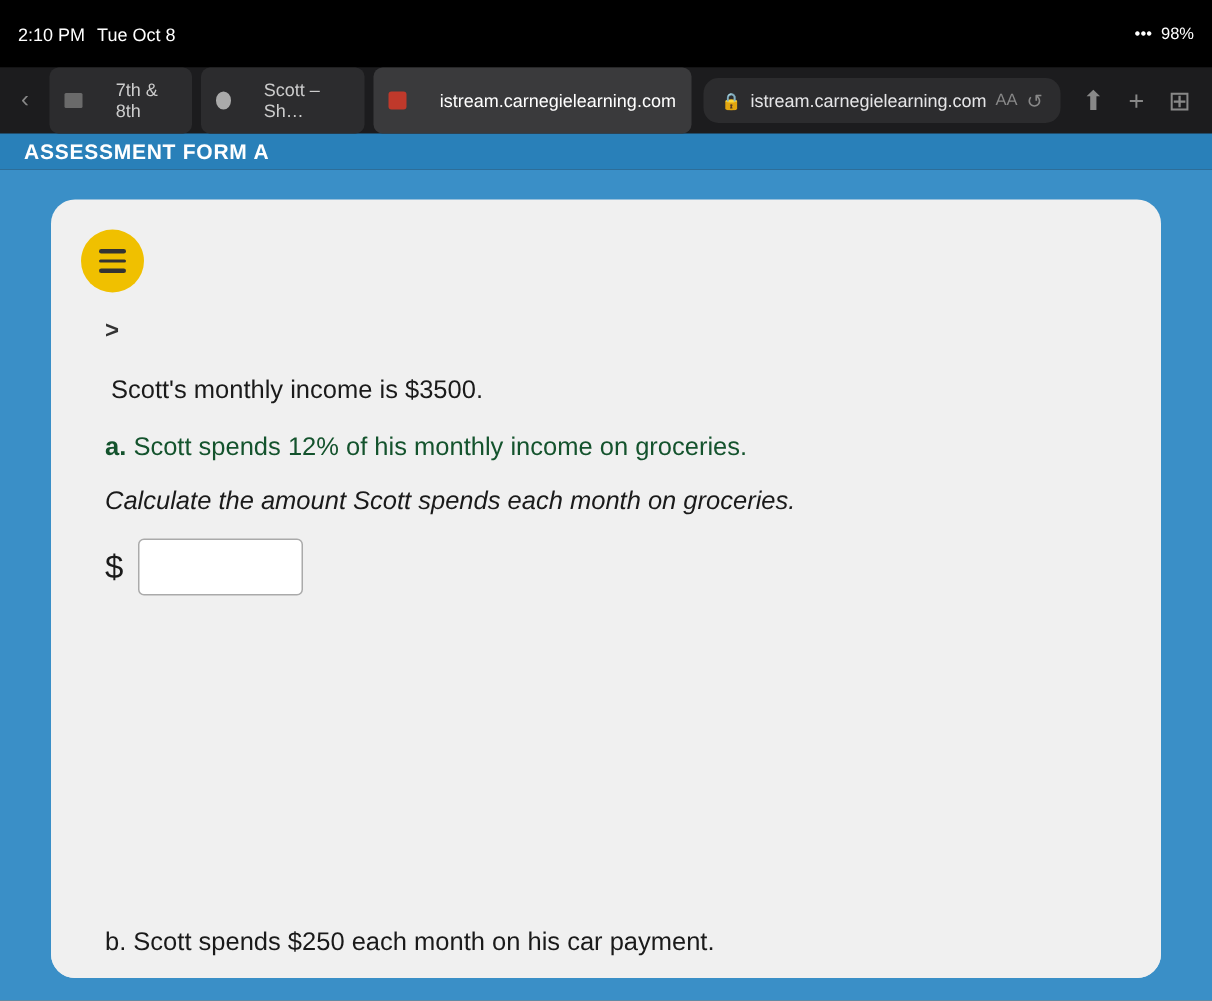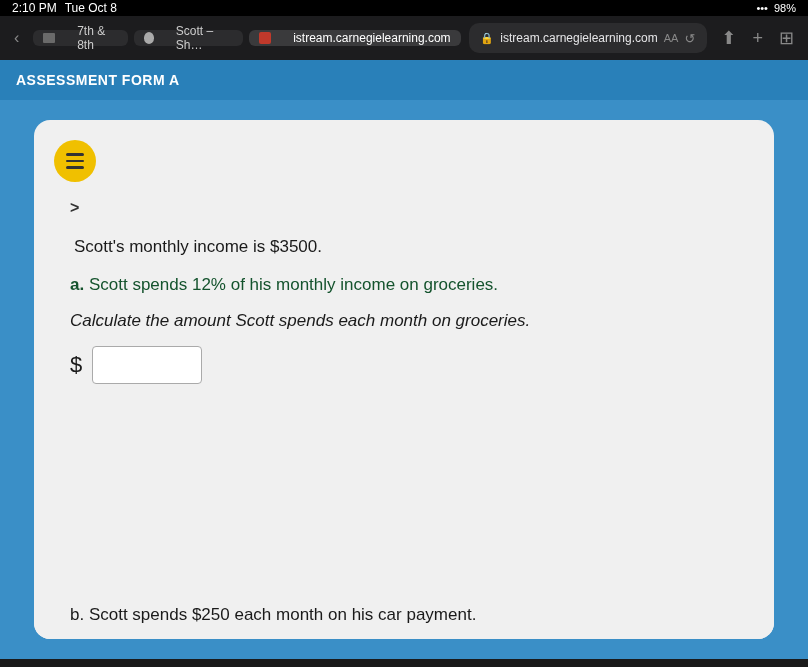--- a/index.html
+++ b/index.html
@@ -8,21 +8,21 @@
       width: 808px;
       height: 667px;
       background: #1a1a1a;
       font-family: -apple-system, 'Helvetica Neue', Arial, sans-serif;
       overflow: hidden;
     }
 
     
     .status-bar {
       background: #000;
-      height: 16px;
+      height: 45px;
       display: flex;
       align-items: center;
       justify-content: space-between;
       padding: 0 12px;
       color: #fff;
       font-size: 12px;
     }
 
     .status-left {
       display: flex;
@@ -65,21 +65,21 @@
 
     .tab-item {
       background: #2c2c2e;
       border-radius: 6px;
       padding: 4px 10px;
       font-size: 12px;
       color: #ccc;
       display: flex;
       align-items: center;
       gap: 22px;
-      height: 16px;
+      height: 44px;
       cursor: pointer;
     }
 
     .tab-item.active {
       background: #3a3a3c;
       color: #fff;
     }
 
     .tab-icon {
       width: 12px;
@@ -136,21 +136,21 @@
       border: none;
       color: #888;
       font-size: 18px;
       cursor: pointer;
       padding: 2px 6px;
     }
 
     
     .page-header {
       background: #2980b9;
-      height: 40px;
+      height: 24px;
       display: flex;
       align-items: center;
       padding: 0 16px;
     }
 
     .page-header-title {
       color: #fff;
       font-size: 14px;
       font-weight: 600;
       letter-spacing: 0.5px;

